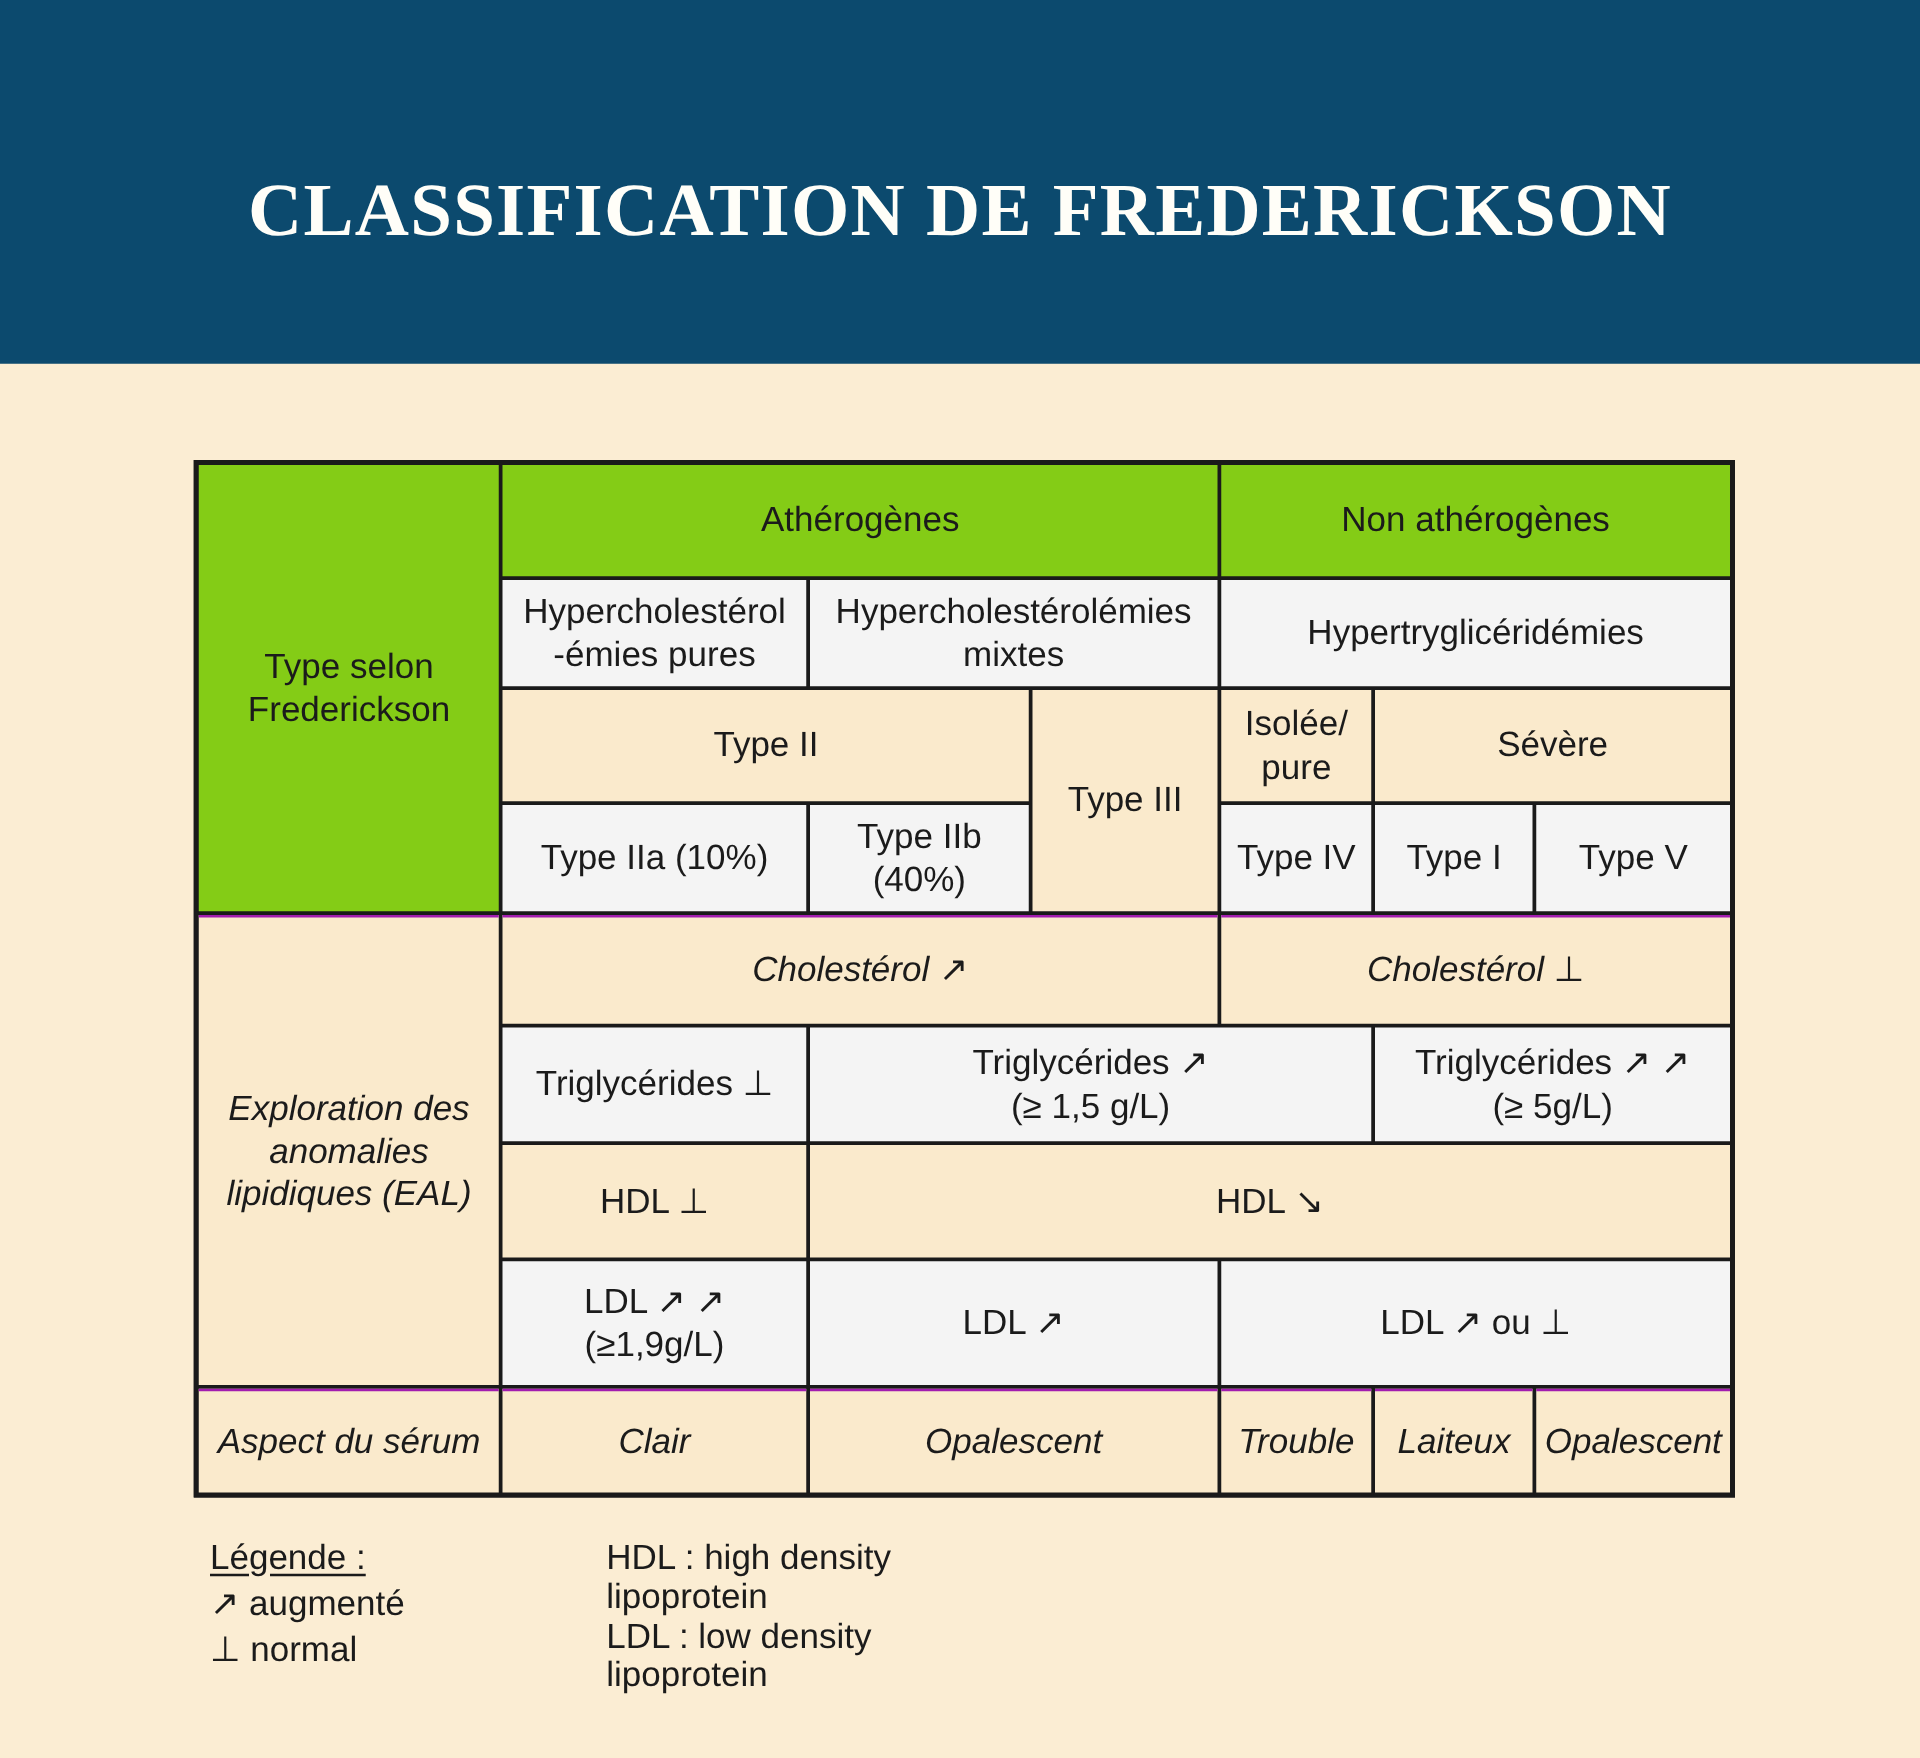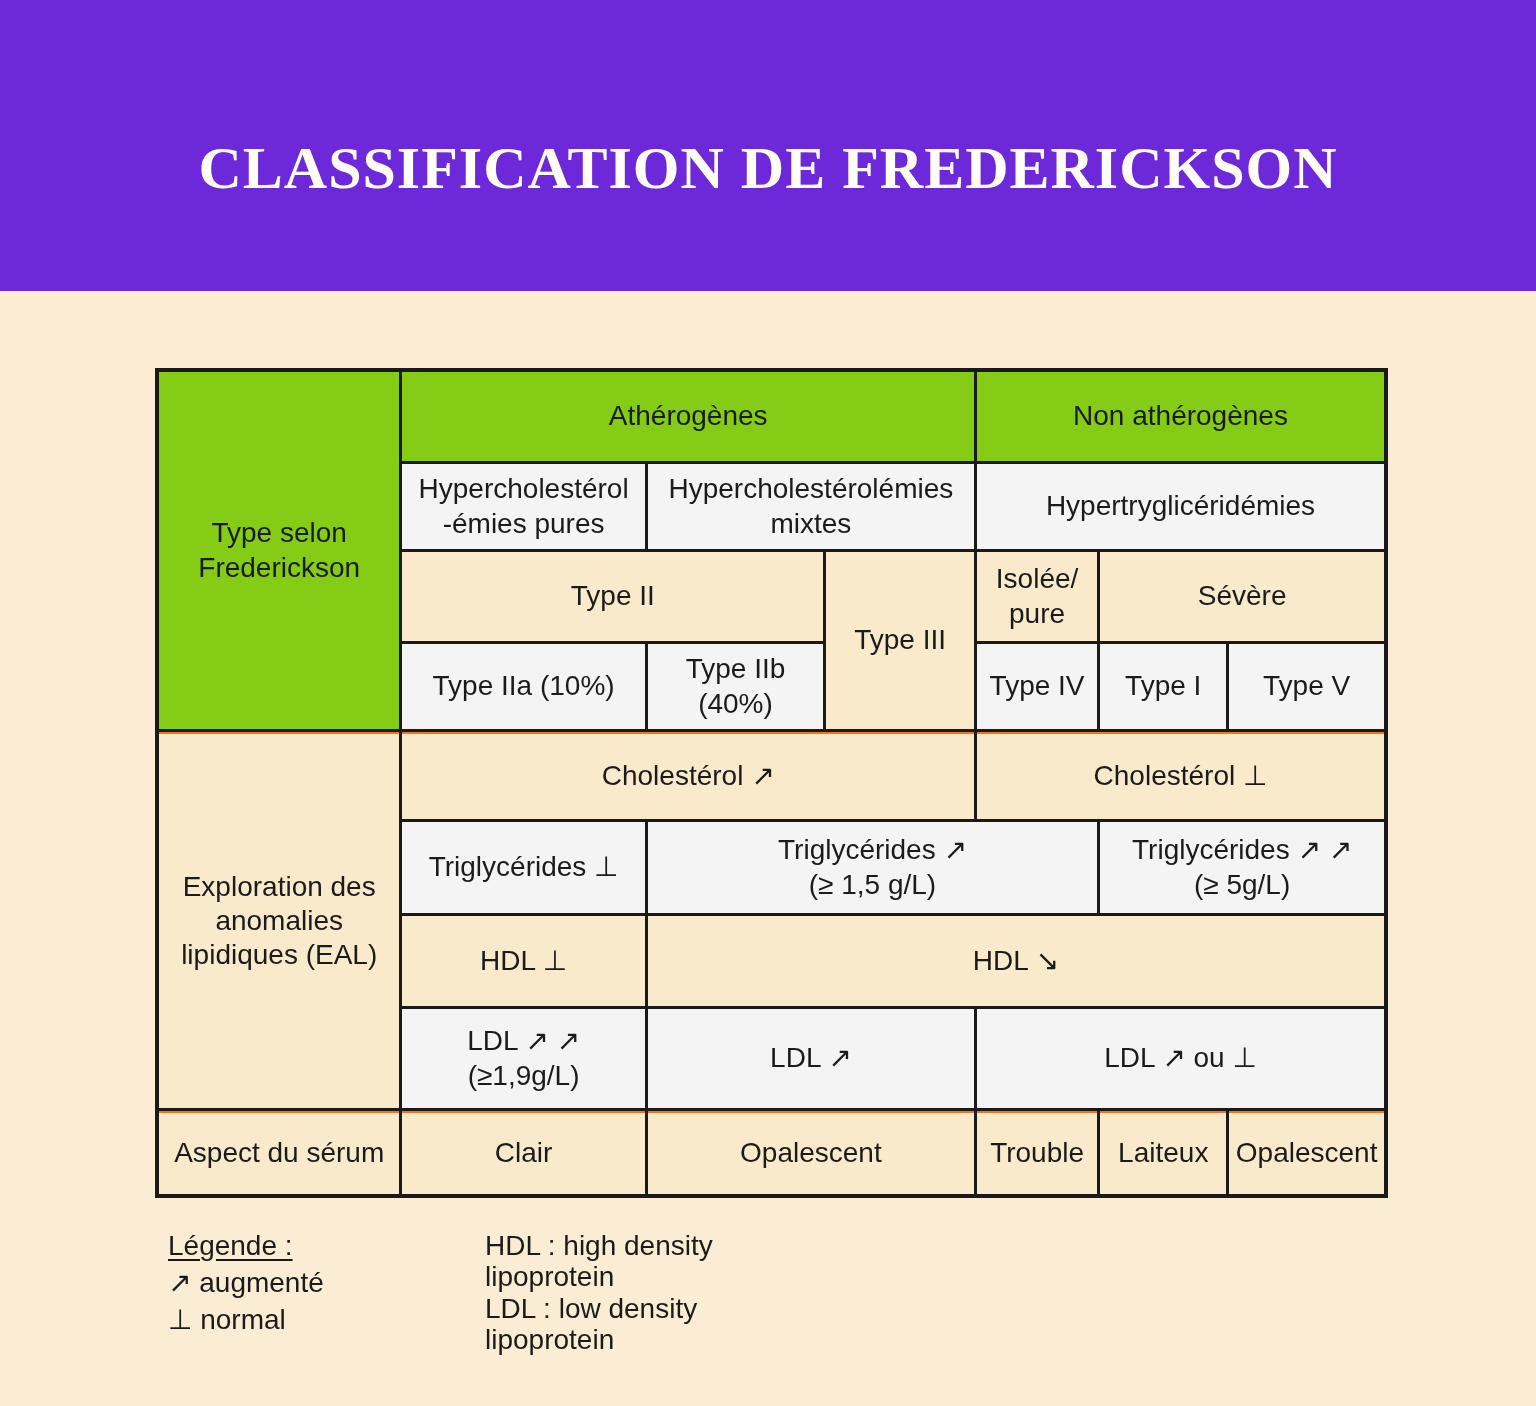--- a/index.html
+++ b/index.html
@@ -5,21 +5,21 @@
   html,body{margin:0;padding:0;}
   body{
     width:1536px;height:1406px;
     background:#FBEDD3;
     font-family:"Liberation Sans","DejaVu Sans",sans-serif;
     color:#1B1B1B;
     overflow:hidden;
   }
   .page{width:1536px;height:1406px;position:relative;}
   .band{
-    height:291px;background:#6d28d9;
+    height:291px;background:#0c4a6e;
     display:flex;align-items:center;justify-content:center;
   }
   .title{
     font-family:"Liberation Serif","DejaVu Serif",serif;
     font-weight:700;font-size:60px;color:#FFFEF8;
     letter-spacing:1px;padding-top:45px;white-space:nowrap;
   }
   .table{
     margin:77px 0 0 155px;
     width:1225px;
@@ -31,21 +31,21 @@
     border:4px solid #1A1A1A;
   }
   .cell{
     display:flex;align-items:center;justify-content:center;
     text-align:center;font-size:28px;line-height:1.22;
     white-space:pre-line;padding:2px 4px;box-sizing:border-box;
   }
   .orange{background:#84cc16;}
   .cream{background:#FAEACC;}
   .gray{background:#F4F4F4;}
-  .sep{border-top:2px solid #f97316;}
+  .sep{border-top:2px solid #a21caf;font-style:italic;}
   .legend{
     display:flex;margin:30px 0 15px 168px;
     font-size:28px;line-height:1.32;
   }
   .legend-left{width:317px;}
   .legend-title{text-decoration:underline;text-underline-offset:4px;}
   .legend-defs{white-space:pre-line;line-height:1.12;padding-top:2px;}
 </style>
 </head>
 <body>

